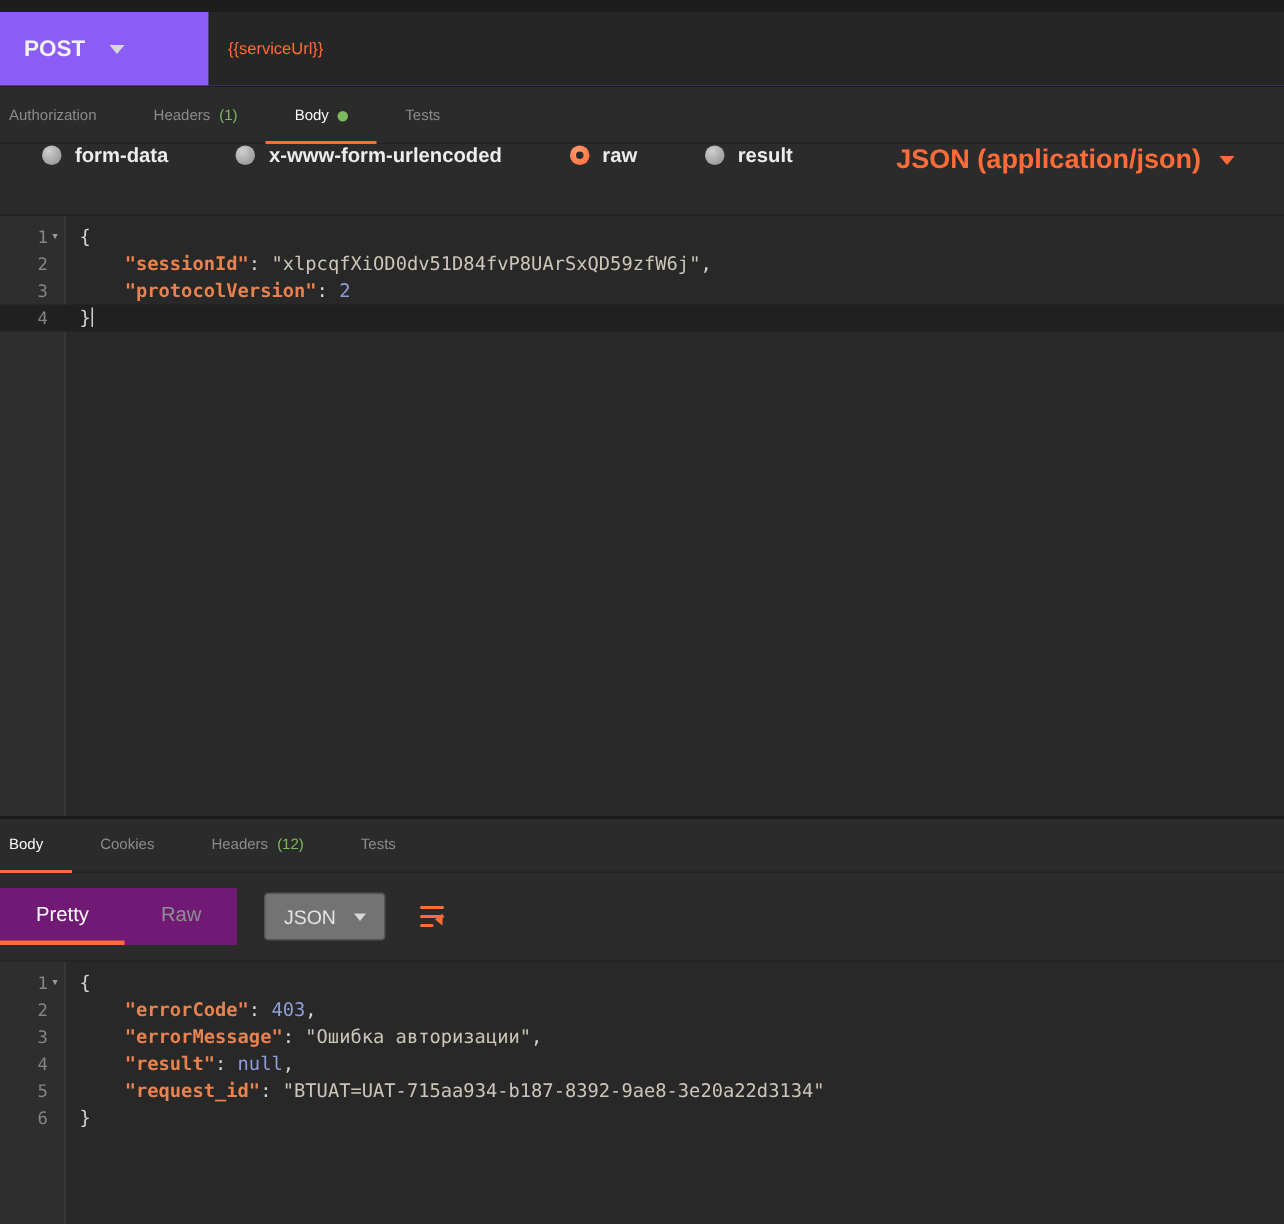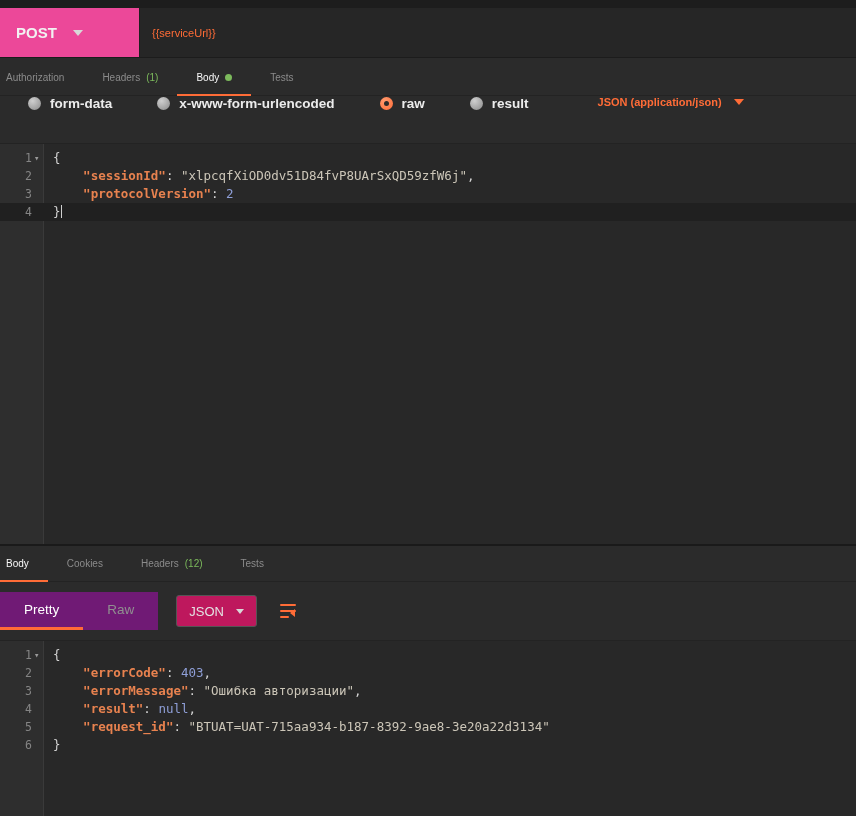--- a/index.html
+++ b/index.html
@@ -16,21 +16,21 @@
     background:#2b2b2b;
     font-family:"Liberation Sans",sans-serif;
     color:#cccccc;
     overflow:hidden;
     display:flex;
     flex-direction:column;
   }
   .top-edge{height:8px;background:#1d1d1d;flex:none}
 
   
-  .url-row{height:50px;flex:none;background:#ec4899;display:flex;align-items:stretch;border-bottom:1px solid #1c1c1c}
+  .url-row{height:50px;flex:none;background:#8b5cf6;display:flex;align-items:stretch;border-bottom:1px solid #1c1c1c}
   .method{width:140px;flex:none;display:flex;align-items:center;gap:16px;padding-left:16px;border-right:1px solid #1f1f1f;color:#f2f2f2;font-weight:bold;font-size:15px;cursor:pointer}
   .url-field{flex:1;background:#262626;display:flex;align-items:center;padding-left:12px;font-size:11px;white-space:nowrap;overflow:hidden}
   .url-var{color:var(--accent)}
   .url-path{color:#c9c9c9}
 
   
   .chev{width:0;height:0;border-left:5px solid transparent;border-right:5px solid transparent;border-top:6px solid #d8d8d8;display:inline-block}
   .chev-orange{border-top-color:var(--accent)}
   .chev-small{border-left-width:4px;border-right-width:4px;border-top-width:5px}
   .dot{width:7px;height:7px;border-radius:50%;background:var(--green);display:inline-block}
@@ -41,21 +41,21 @@
   .tab:first-child{padding-left:6px}
   .tab.active{color:#f8f8f8;border-bottom-color:var(--accent)}
   .badge-green{color:var(--green)}
 
   
   .radio-row{display:flex;flex:none;align-items:flex-start;gap:45px;padding-left:28px;height:48px;border-bottom:1px solid #232323}
   .radio-opt{display:flex;align-items:center;gap:9px;font-size:13.5px;font-weight:600;color:#ececec;cursor:pointer}
   .radio{width:13px;height:13px;border-radius:50%;flex:none;background:radial-gradient(circle at 35% 30%,#cfcfcf,#8a8a8a);position:relative}
   .radio.selected{background:radial-gradient(circle at 35% 30%,#ff9a6e,var(--accent))}
   .radio.selected::after{content:"";position:absolute;left:4px;top:4px;width:5px;height:5px;border-radius:50%;background:#2b2b2b}
-  .content-type{margin-left:24px;color:var(--accent);font-weight:600;display:flex;gap:12px;align-items:center;font-size:11px;cursor:pointer}
+  .content-type{margin-left:24px;color:var(--accent);font-weight:600;display:flex;gap:12px;align-items:center;font-size:18px;cursor:pointer}
 
   
   .editor{position:relative;background:#282828;overflow:hidden}
   #request-editor{height:400px;flex:none}
   #response-editor{flex:1}
   .gutter-bg{position:absolute;left:0;top:0;bottom:0;width:44px;background:#2e2e2e;border-right:1px solid #3a3a3a}
   .lines{position:relative;padding-top:5px}
   .code-row{display:flex;height:18px;line-height:18px;font-family:"DejaVu Sans Mono",monospace;font-size:12.5px}
   .code-row.current{background:#202020}
   .gutter-cell{width:45px;flex:none;display:flex;justify-content:flex-end;align-items:center;color:#858585}
@@ -69,21 +69,21 @@
   .tk-punc{color:var(--tok-punc)}
   .tk-ws{color:var(--tok-punc)}
   .caret{display:inline-block;width:1px;height:13px;background:#cfcfcf;vertical-align:-2px}
 
   
   .resp-tabs{border-top:2px solid #1a1a1a;padding-top:12px;background:#2b2b2b}
   .toolbar{display:flex;flex:none;align-items:center;padding:10px 0;border-bottom:1px solid #232323;background:#2b2b2b}
   .seg-group{display:flex;background:#701a75;height:38px;align-items:stretch}
   .seg{padding:0 24px;display:flex;align-items:center;color:#909090;font-size:13.5px;border-bottom:3px solid transparent;cursor:pointer}
   .seg.active{color:#ffffff;border-bottom-color:var(--accent)}
-  .format-select{margin-left:18px;height:32px;border:1px solid #555555;border-radius:3px;display:flex;align-items:center;gap:12px;padding:0 12px;color:#e3e3e3;font-size:13px;cursor:pointer;background:#be185d}
+  .format-select{margin-left:18px;height:32px;border:1px solid #555555;border-radius:3px;display:flex;align-items:center;gap:12px;padding:0 12px;color:#e3e3e3;font-size:13px;cursor:pointer;background:#737373}
   .wrap-btn{margin-left:18px;color:var(--accent);cursor:pointer;display:flex;align-items:center;padding:4px}
 </style>
 </head>
 <body>
 
 <div class="top-edge"></div>
 
 <div class="url-row">
   <div class="method">
     <span>POST</span>

